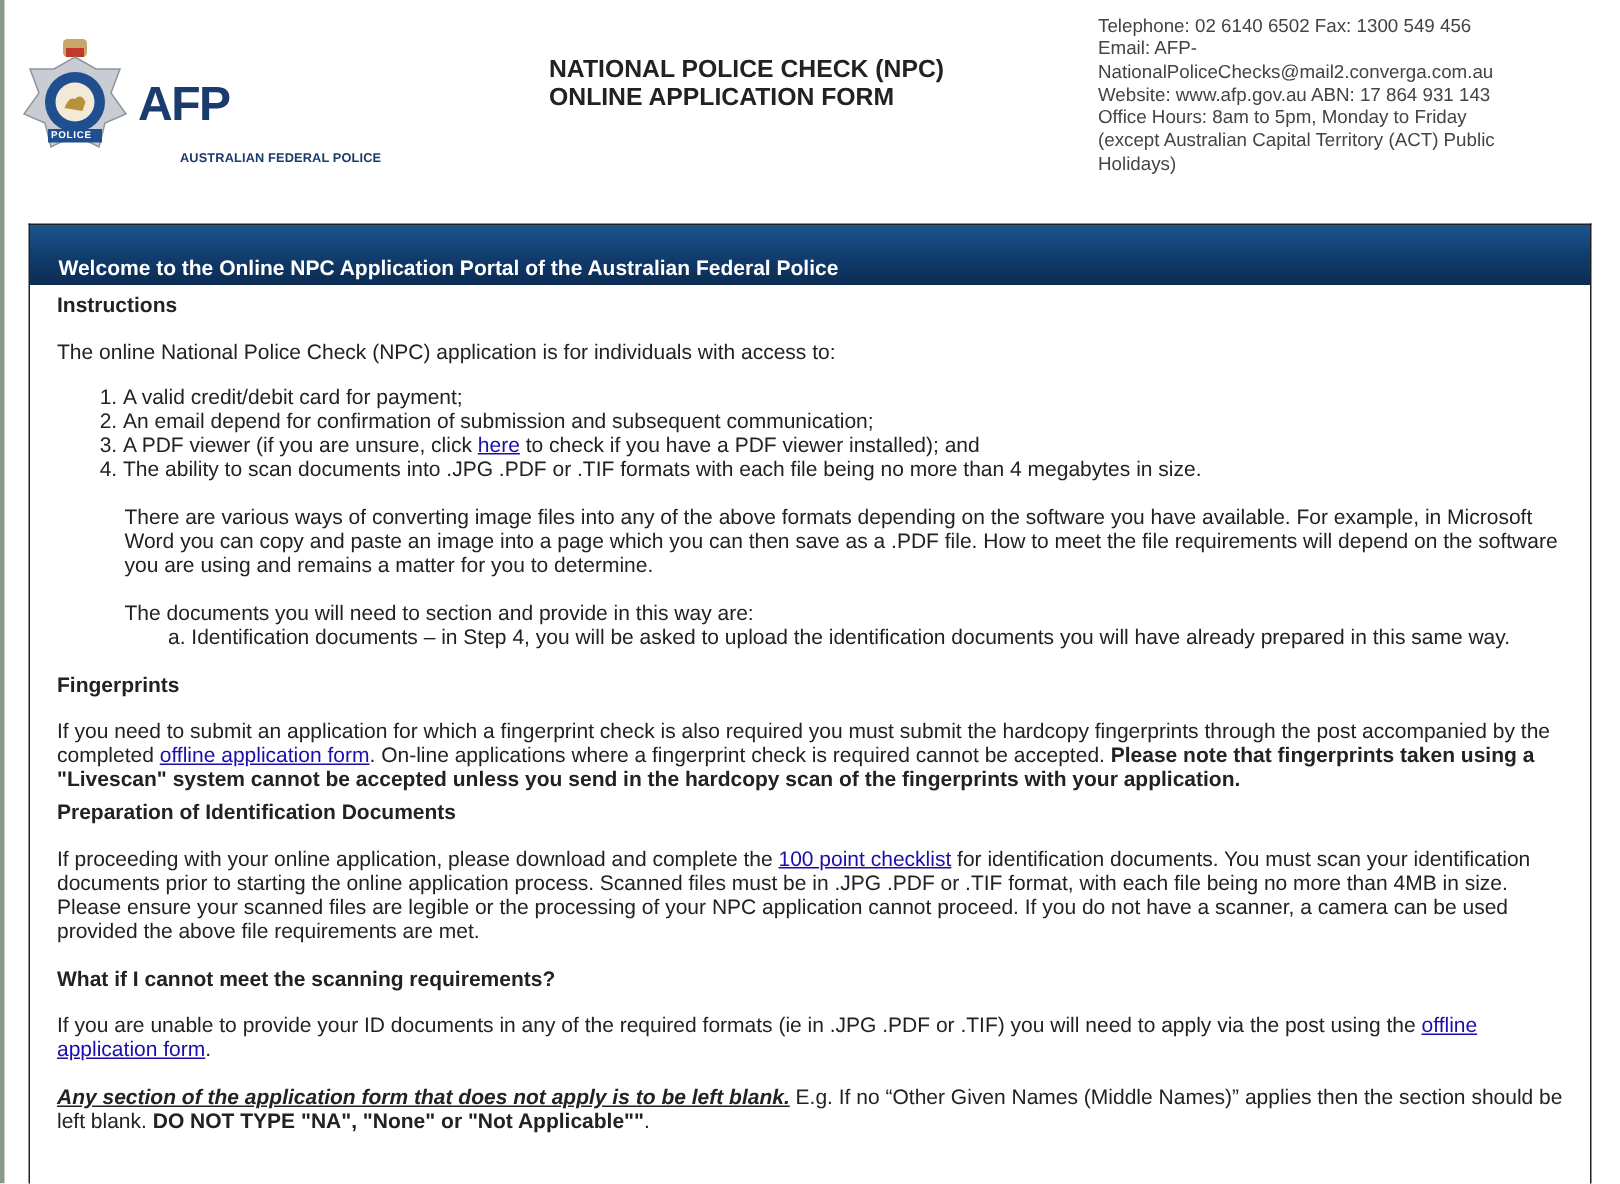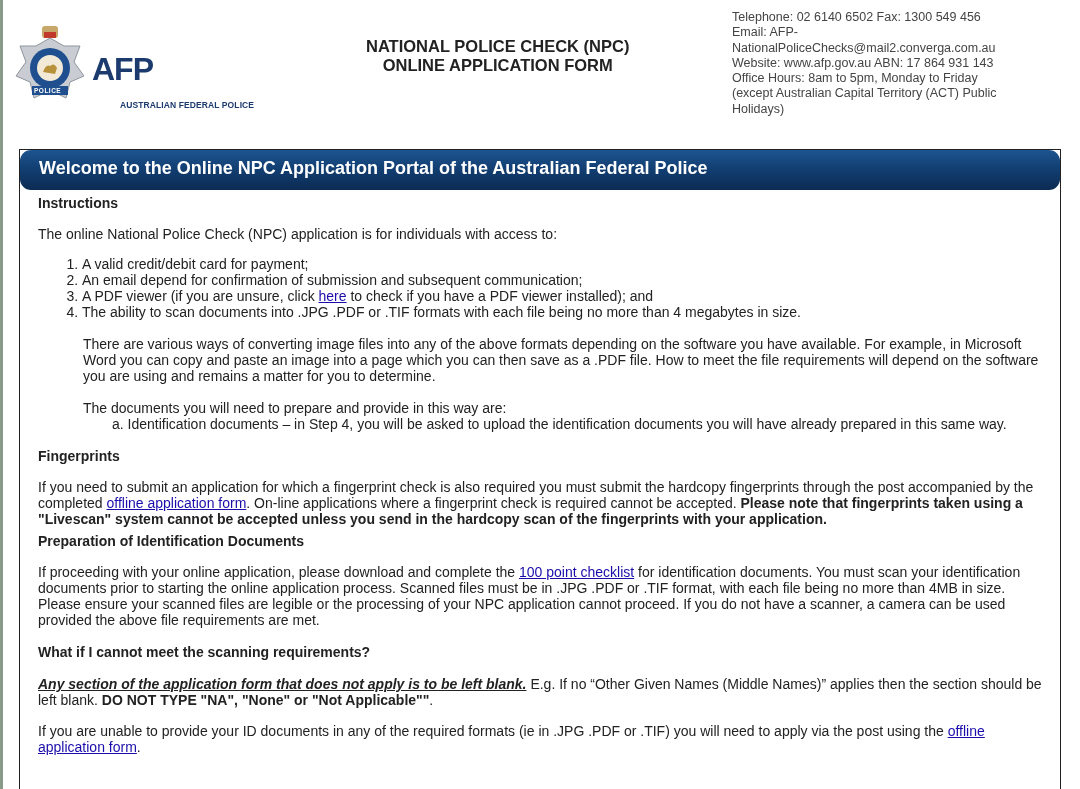--- a/index.html
+++ b/index.html
@@ -7,30 +7,30 @@
     width: 1080px; height: 789px; overflow: hidden; background: #ffffff;
     font-family: "Liberation Sans", sans-serif; color: #222;
     position: relative;
   }
   .left-border { position: absolute; left: 0; top: 0; width: 3px; height: 789px; background: #8a9a8a; }
   .header { position: absolute; left: 0; top: 0; width: 1080px; height: 140px; }
   .logo { position: absolute; left: 14px; top: 24px; width: 210px; height: 92px; }
   .badge { position: absolute; left: 0; top: 0; width: 72px; height: 90px; }
   .afp-text { position: absolute; left: 78px; top: 20px; font-size: 32px; font-weight: bold; color: #1b3a6e; letter-spacing: -1px; line-height: 50px; }
   .afp-sub { position: absolute; left: 78px; top: 76px; font-size: 8.5px; font-weight: bold; color: #1b3a6e; letter-spacing: 0.1px; white-space: nowrap; margin-left: 28px; }
-  .form-title { position: absolute; left: 366px; top: 37px; font-size: 16.5px; font-weight: bold; color: #222; line-height: 19px; text-align: center; }
+  .form-title { position: absolute; left: 366px; top: 37px; font-size: 16.5px; font-weight: bold; color: #222; line-height: 19px; }
   .form-title div { white-space: nowrap; }
   .contact { position: absolute; left: 720px; top: 10px; font-size: 12.5px; color: #444; line-height: 15.3px; width: 350px; margin-left: 12px; }
   .contact div { white-space: nowrap; }
 
   .panel { position: absolute; left: 19px; top: 149px; width: 1042px; height: 660px; border: 1px solid #222; border-bottom: none; box-sizing: border-box; }
   .panel-header {
-    height: 40px; box-sizing: border-box; padding: 8px 0 0 19px;
+    height: 40px; box-sizing: border-box; padding: 20px 0 0 19px;
     background: linear-gradient(to bottom, #1d5590 0%, #123f73 45%, #0b2b52 100%);
-    color: #fff; font-weight: bold; font-size: 18px; border-radius: 11px;
+    color: #fff; font-weight: bold; font-size: 14px;
   }
   .content { padding: 0 18px 0 18px; font-size: 14px; line-height: 16px; color: #222; }
   .content h3 { font-size: 14px; font-weight: bold; margin: 6px 0 0 0; line-height: 16px; }
   .content p { margin: 0; }
   a { color: #1a0dab; }
   .list { margin: 14px 0 0 0; padding-left: 44px; }
   .list li { line-height: 16px; }
   .indent { padding-left: 45px; }
   .sub-a { padding-left: 74px; }
 </style>
@@ -79,27 +79,27 @@
     <p style="margin-top:15px;">The online National Police Check (NPC) application is for individuals with access to:</p>
 
     <ol class="list">
       <li>A valid credit/debit card for payment;</li>
       <li>An email depend for confirmation of submission and subsequent communication;</li>
       <li><span>A PDF viewer (if you are unsure, click </span><a href="#">here</a><span> to check if you have a PDF viewer installed); and</span></li>
       <li>The ability to scan documents into .JPG .PDF or .TIF formats with each file being no more than 4 megabytes in size.</li>
     </ol>
 
     <p class="indent" style="margin-top:16px;">There are various ways of converting image files into any of the above formats depending on the software you have available. For example, in Microsoft Word you can copy and paste an image into a page which you can then save as a .PDF file. How to meet the file requirements will depend on the software you are using and remains a matter for you to determine.</p>
-    <p class="indent" style="margin-top:16px;">The documents you will need to prepare and provide in this way are:</p>
+    <p class="indent" style="margin-top:16px;">The documents you will need to section and provide in this way are:</p>
     <p class="sub-a">a. Identification documents – in Step 4, you will be asked to upload the identification documents you will have already prepared in this same way.</p>
 
     <h3 style="margin-top:16px;">Fingerprints</h3>
     <p style="margin-top:15px;"><span>If you need to submit an application for which a fingerprint check is also required you must submit the hardcopy fingerprints through the post accompanied by the completed </span><a href="#">offline application form</a><span>. On-line applications where a fingerprint check is required cannot be accepted. </span><b>Please note that fingerprints taken using a "Livescan" system cannot be accepted unless you send in the hardcopy scan of the fingerprints with your application.</b></p>
 
     <h3 style="">Preparation of Identification Documents</h3>
     <p style="margin-top:15px;"><span>If proceeding with your online application, please download and complete the </span><a href="#">100 point checklist</a><span> for identification documents. You must scan your identification documents prior to starting the online application process. Scanned files must be in .JPG .PDF or .TIF format, with each file being no more than 4MB in size. Please ensure your scanned files are legible or the processing of your NPC application cannot proceed. If you do not have a scanner, a camera can be used provided the above file requirements are met.</span></p>
 
     <h3 style="margin-top:16px;">What if I cannot meet the scanning requirements?</h3>
+    <p style="margin-top:15px;"><span>If you are unable to provide your ID documents in any of the required formats (ie in .JPG .PDF or .TIF) you will need to apply via the post using the </span><a href="#">offline application form</a><span>.</span></p>
+
     <p style="margin-top:16px;"><b><i><u>Any section of the application form that does not apply is to be left blank.</u></i></b><span> E.g. If no “Other Given Names (Middle Names)” applies then the section should be left blank. </span><b>DO NOT TYPE "NA", "None" or "Not Applicable""</b><span>.</span></p>
-
-    <p style="margin-top:15px;"><span>If you are unable to provide your ID documents in any of the required formats (ie in .JPG .PDF or .TIF) you will need to apply via the post using the </span><a href="#">offline application form</a><span>.</span></p>
   </div>
 </div>
 
 </body></html>

